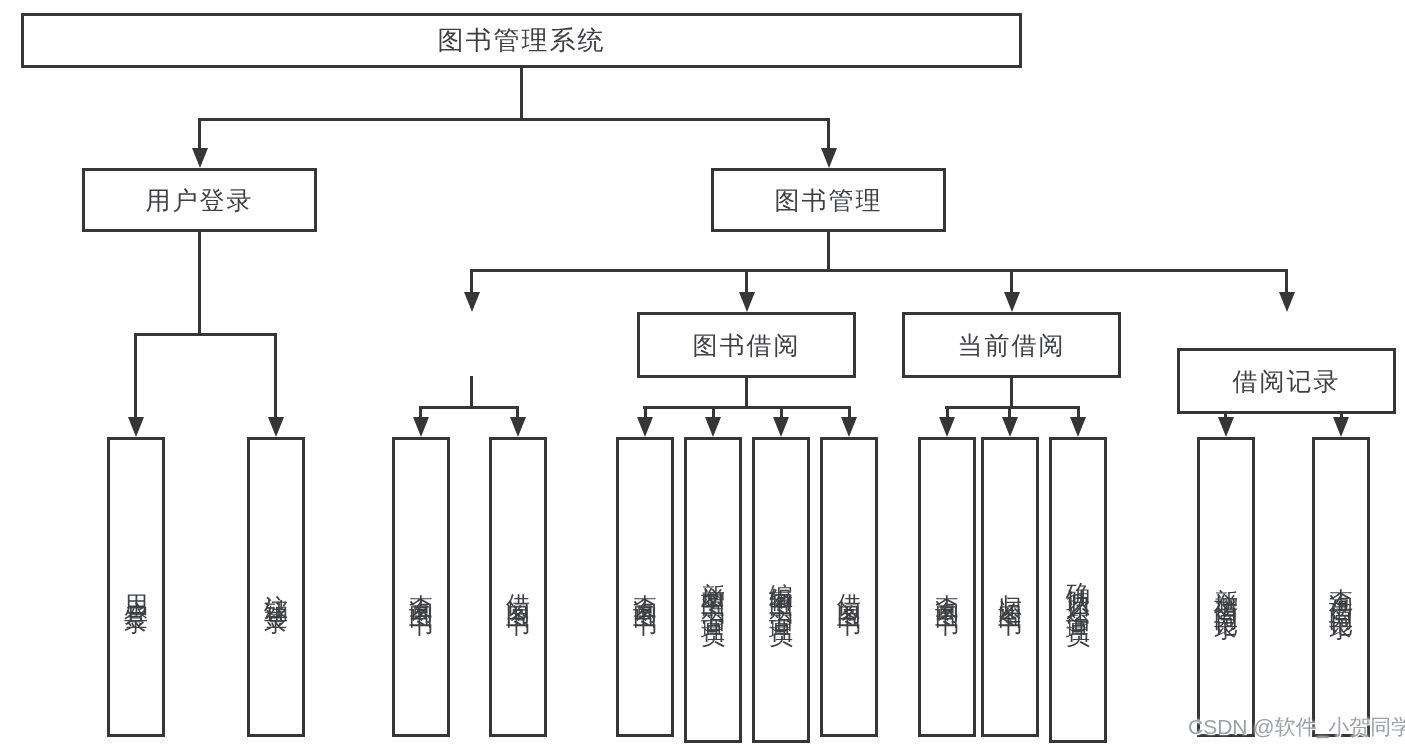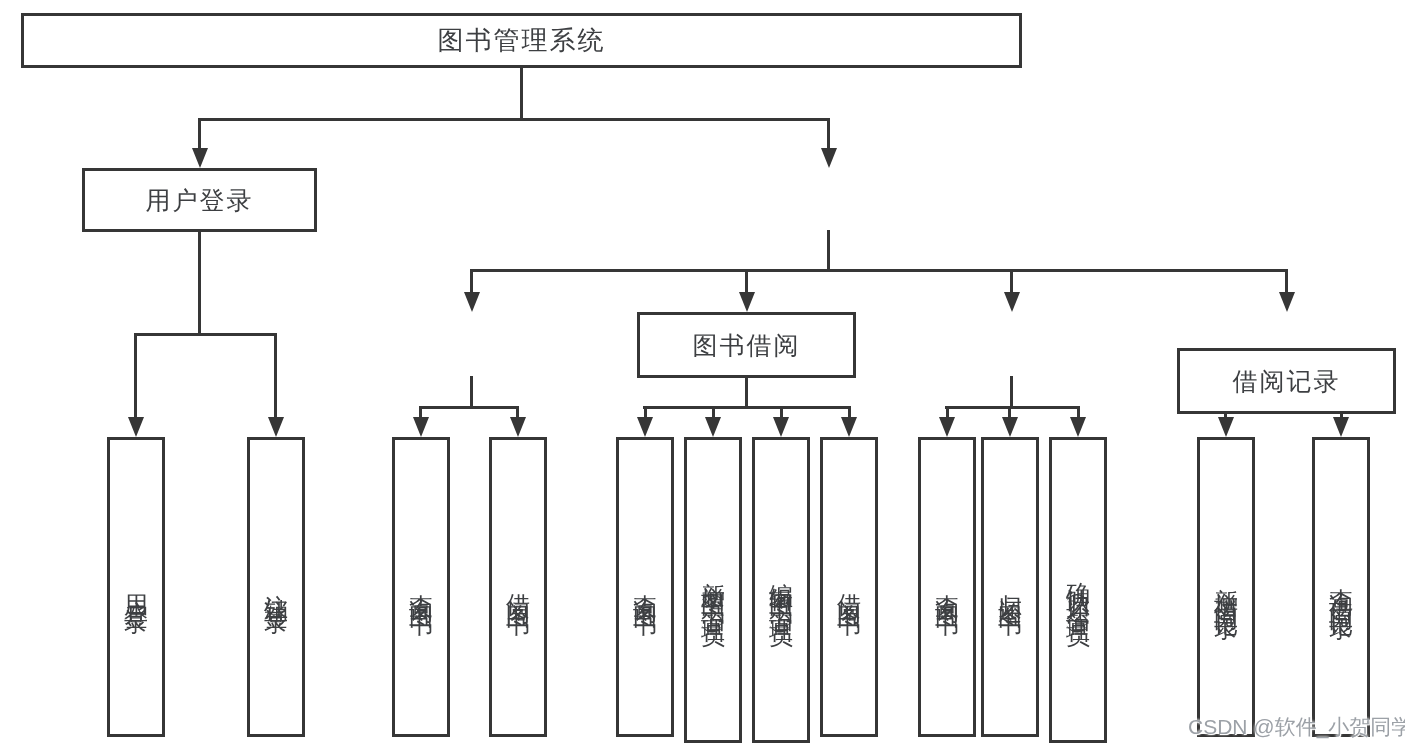--- a/index.html
+++ b/index.html
@@ -80,20 +80,23 @@
 
   <div class="line" style="left:520px; top:66px; width:3px; height:54px;"></div>
   <div class="line" style="left:198px; top:118px; width:632px; height:3px;"></div>
   <div class="line" style="left:198px; top:118px; width:3px; height:35px;"></div>
   <div class="line" style="left:827px; top:118px; width:3px; height:35px;"></div>
   <div class="arrow" style="left:192px; top:148px;"></div>
   <div class="arrow" style="left:821px; top:148px;"></div>
 
   <div class="node h-node" style="left:82px; top:168px; width:235px; height:64px;">
     <span class="lbl">用户登录</span>
+  </div>
+  <div class="node h-node" style="left:711px; top:168px; width:235px; height:64px;">
+    <span class="lbl">图书管理</span>
   </div>
 
   <div class="line" style="left:198px; top:230px; width:3px; height:106px;"></div>
   <div class="line" style="left:135px; top:333px; width:142px; height:3px;"></div>
   <div class="line" style="left:134px; top:333px; width:3px; height:86px;"></div>
   <div class="line" style="left:274px; top:333px; width:3px; height:86px;"></div>
   <div class="arrow" style="left:128px; top:417px;"></div>
   <div class="arrow" style="left:268px; top:417px;"></div>
 
   <div class="line" style="left:827px; top:230px; width:3px; height:42px;"></div>
@@ -103,20 +106,23 @@
   <div class="line" style="left:1010px; top:269px; width:3px; height:26px;"></div>
   <div class="line" style="left:1285px; top:269px; width:3px; height:26px;"></div>
   <div class="arrow" style="left:464px; top:292px;"></div>
   <div class="arrow" style="left:739px; top:292px;"></div>
   <div class="arrow" style="left:1004px; top:292px;"></div>
   <div class="arrow" style="left:1279px; top:292px;"></div>
 
   <div class="node h-node" style="left:637px; top:312px; width:219px; height:66px;">
     <span class="lbl">图书借阅</span>
   </div>
+  <div class="node h-node" style="left:902px; top:312px; width:219px; height:66px;">
+    <span class="lbl">当前借阅</span>
+  </div>
   <div class="node h-node" style="left:1177px; top:312px; width:219px; height:66px;margin-top:36px;">
     <span class="lbl">借阅记录</span>
   </div>
 
   <div class="line" style="left:470px; top:376px; width:3px; height:33px;"></div>
   <div class="line" style="left:420px; top:406px; width:99px; height:3px;"></div>
   <div class="line" style="left:419px; top:406px; width:3px; height:14px;"></div>
   <div class="line" style="left:516px; top:406px; width:3px; height:14px;"></div>
   <div class="arrow" style="left:413px; top:417px;"></div>
   <div class="arrow" style="left:510px; top:417px;"></div>

